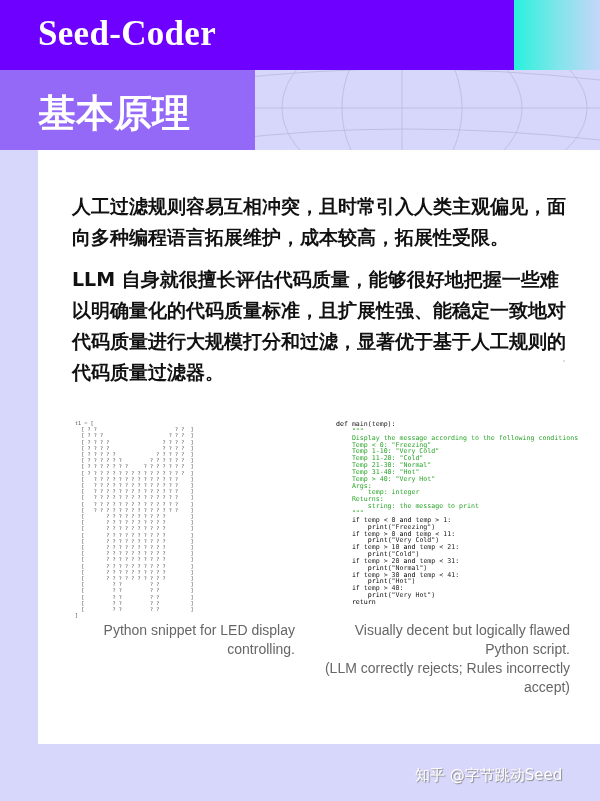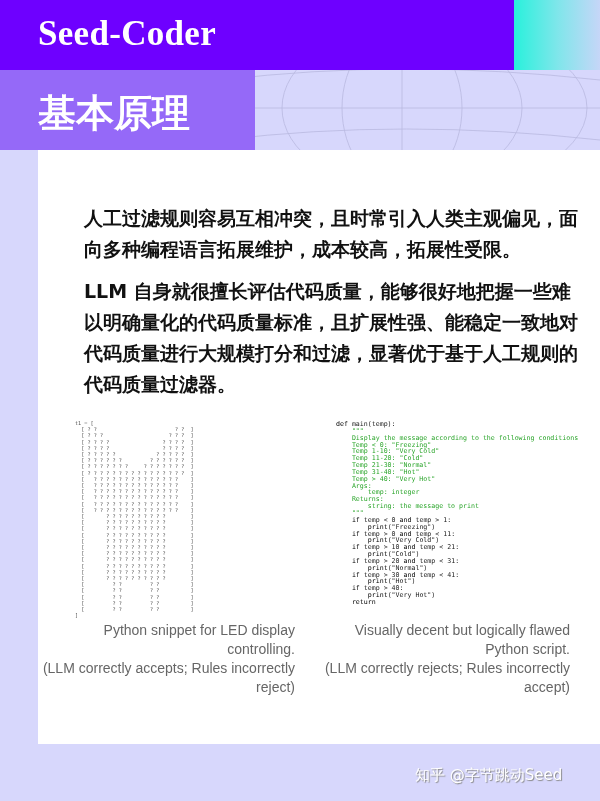--- a/index.html
+++ b/index.html
@@ -4,21 +4,21 @@
 <style>
   html, body { margin:0; padding:0; }
   body { width:600px; height:801px; position:relative; overflow:hidden; background:#d7d7fc; font-family:"Liberation Sans", "DejaVu Sans", sans-serif; }
   .top-bar { position:absolute; left:0; top:0; width:514px; height:70px; background:#6e00ff; }
   .top-accent { position:absolute; left:514px; top:0; width:86px; height:70px; background:linear-gradient(90deg,#28f1dc 0%,#7ee6ea 50%,#c6d6f8 100%); }
   .brand-title { position:absolute; left:38px; top:14px; font-size:35px; color:#fff; font-weight:bold; letter-spacing:0.3px; font-family:Liberation Serif, serif; }
   .section-block { position:absolute; left:0; top:70px; width:255px; height:80px; background:#9569f8; }
   .section-title { position:absolute; left:38px; top:88px; font-size:38px; color:#fff; font-weight:bold; font-family:"DejaVu Sans",sans-serif; }
   .globe { position:absolute; left:222px; top:70px; width:378px; height:80px; background:#d7d7fc; overflow:hidden; }
   .card { position:absolute; left:38px; top:150px; width:562px; height:594px; background:#ffffff; }
-  .para { position:absolute; left:72px; width:500px; font-size:19px; line-height:31px; color:#111; font-weight:bold; font-family:"DejaVu Sans",sans-serif; margin:12px; }
+  .para { position:absolute; left:72px; width:500px; font-size:19px; line-height:31px; color:#111; font-weight:bold; font-family:"DejaVu Sans",sans-serif; margin:0; }
   .p1 { top:191px; }
   .p2 { top:264px; }
   .code-left { position:absolute; left:75px; top:420px; width:195px; height:190px; font-family:"DejaVu Sans Mono",monospace; font-size:5.2px; line-height:6.2px; color:#555; white-space:pre; }
   .code-right { position:absolute; left:336px; top:421px; font-family:"DejaVu Sans Mono",monospace; font-size:6.6px; line-height:6.85px; color:#222; white-space:pre; }
   .code-right .kw { font-weight:normal; color:#000; }
   .code-right .doc { color:#2aa52a; }
   .caption { position:absolute; font-size:14px; color:#666; text-align:right; width:260px; line-height:19px; }
   .cap-left { left:35px; top:621px; }
   .cap-right { left:310px; top:621px; }
   .watermark { position:absolute; left:415px; top:766px; font-size:15px; color:#fff; text-shadow:1px 1px 1px #888; font-family:"DejaVu Sans",sans-serif; }
@@ -83,20 +83,19 @@
   [         ? ?         ? ?          ]
   [         ? ?         ? ?          ]
   [         ? ?         ? ?          ]
   [         ? ?         ? ?          ]
 ]</div>
 
 <div class="code-right" id="py-code"><div><span class="kw">def</span> main(temp):</div><div class="doc">    """</div><div class="doc">    Display the message according to the following conditions</div><div class="doc">    Temp &lt; 0: "Freezing"</div><div class="doc">    Temp 1-10: "Very Cold"</div><div class="doc">    Temp 11-20: "Cold"</div><div class="doc">    Temp 21-30: "Normal"</div><div class="doc">    Temp 31-40: "Hot"</div><div class="doc">    Temp &gt; 40: "Very Hot"</div><div class="doc">    Args:</div><div class="doc">        temp: integer</div><div class="doc">    Returns:</div><div class="doc">        string: the message to print</div><div class="doc">    """</div><div>    <span class="kw">if</span> temp &lt; 0 <span class="kw">and</span> temp &gt; 1:</div><div>        <span class="kw">print</span>("Freezing")</div><div>    <span class="kw">if</span> temp &gt; 0 <span class="kw">and</span> temp &lt; 11:</div><div>        <span class="kw">print</span>("Very Cold")</div><div>    <span class="kw">if</span> temp &gt; 10 <span class="kw">and</span> temp &lt; 21:</div><div>        <span class="kw">print</span>("Cold")</div><div>    <span class="kw">if</span> temp &gt; 20 <span class="kw">and</span> temp &lt; 31:</div><div>        <span class="kw">print</span>("Normal")</div><div>    <span class="kw">if</span> temp &gt; 30 <span class="kw">and</span> temp &lt; 41:</div><div>        <span class="kw">print</span>("Hot")</div><div>    <span class="kw">if</span> temp &gt; 40:</div><div>        <span class="kw">print</span>("Very Hot")</div><div>    <span class="kw">return</span></div></div>
 
 <div class="caption cap-left">
   <div>Python snippet for LED display controlling.</div>
-  <div>(LLM correctly accepts; Rules incorrectly reject)</div>
 </div>
 <div class="caption cap-right">
   <div>Visually decent but logically flawed Python script.</div>
   <div>(LLM correctly rejects; Rules incorrectly accept)</div>
 </div>
 
 <div class="watermark">知乎 @字节跳动Seed</div>
 
 </body></html>

